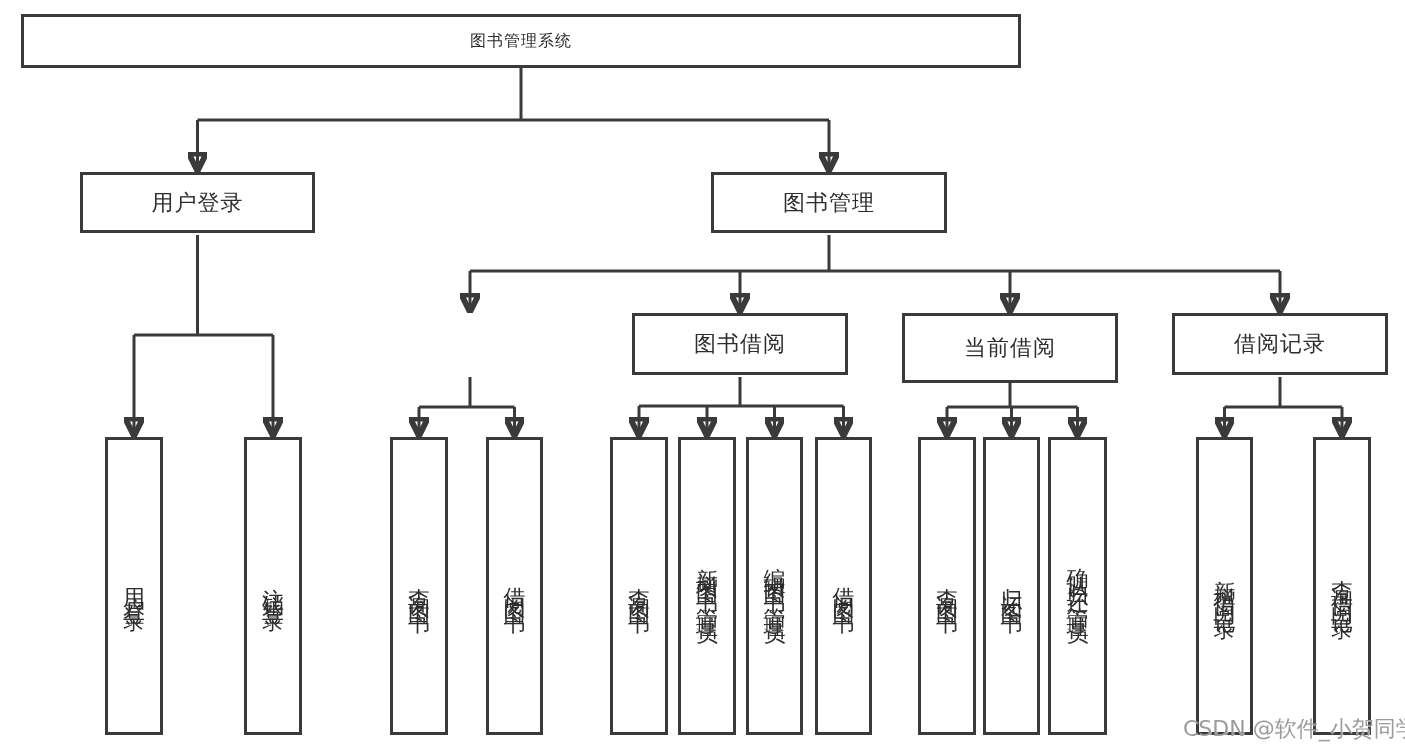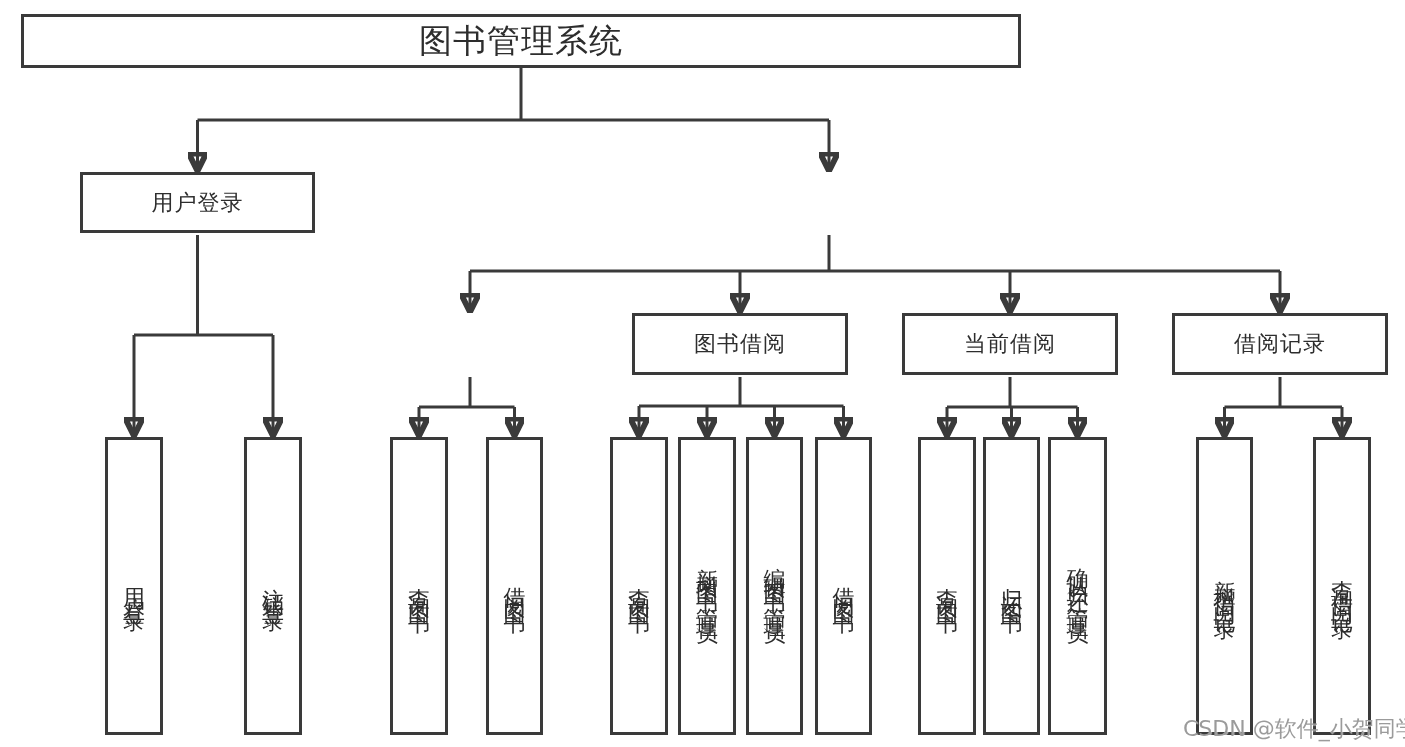--- a/index.html
+++ b/index.html
@@ -29,21 +29,21 @@
   .node {
     position: absolute;
     border: 3px solid var(--line);
     background: var(--background);
     color: var(--text);
     display: flex;
     align-items: center;
     justify-content: center;
     z-index: 1;
   }
-  .node.root span { font-size: 33px; letter-spacing: 1px; }
+  .node.root span { font-size: 16px; letter-spacing: 1px; }
   .node.hbox span { font-size: 22px; letter-spacing: 1px; }
   .node.vbox span {
     writing-mode: vertical-rl;
     text-orientation: mixed;
     font-size: 22px;
     letter-spacing: 8px;
     line-height: 1;
   }
   .watermark {
     position: absolute;
@@ -103,25 +103,28 @@
     <path d="M1342,407 V436" marker-end="url(#arrow)"></path>
   </svg>
 
   <div class="node root" style="left:21px; top:14px; width:1000px; height:54px;">
     <span>图书管理系统</span>
   </div>
 
   <div class="node hbox" style="left:80px; top:172px; width:235px; height:61px;">
     <span>用户登录</span>
   </div>
+  <div class="node hbox" style="left:711px; top:172px; width:236px; height:61px;">
+    <span>图书管理</span>
+  </div>
 
   <div class="node hbox" style="left:632px; top:313px; width:216px; height:62px;">
     <span>图书借阅</span>
   </div>
-  <div class="node hbox" style="left:902px; top:313px; width:216px; height:62px;">
+  <div class="node hbox" style="left:902px; top:313px; width:216px; height:70px;">
     <span>当前借阅</span>
   </div>
   <div class="node hbox" style="left:1172px; top:313px; width:216px; height:62px;">
     <span>借阅记录</span>
   </div>
 
   <div class="node vbox" style="left:105px; top:437px; width:58px; height:298px;">
     <span>用户登录</span>
   </div>
   <div class="node vbox" style="left:244px; top:437px; width:58px; height:298px;">

